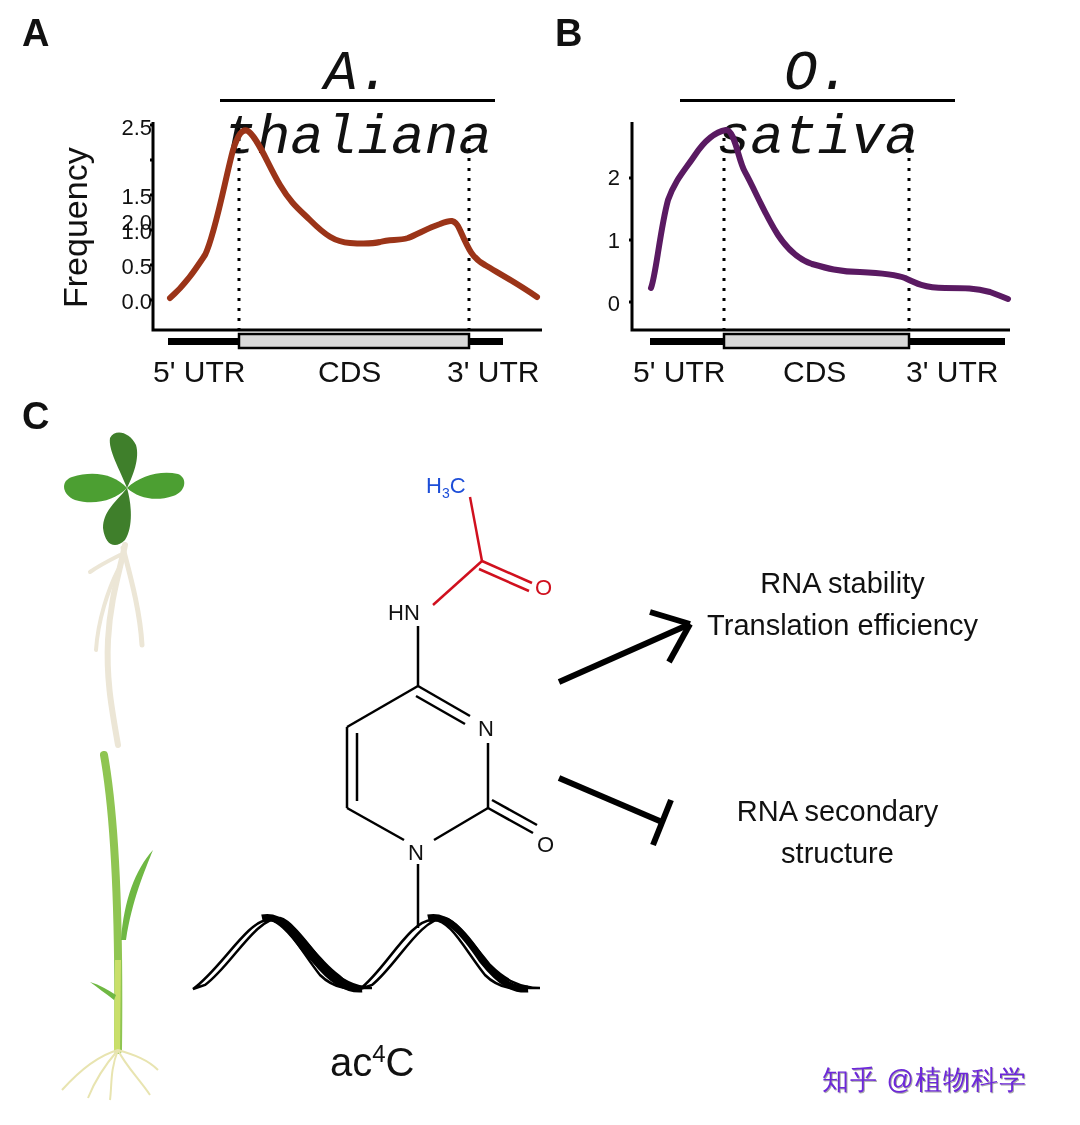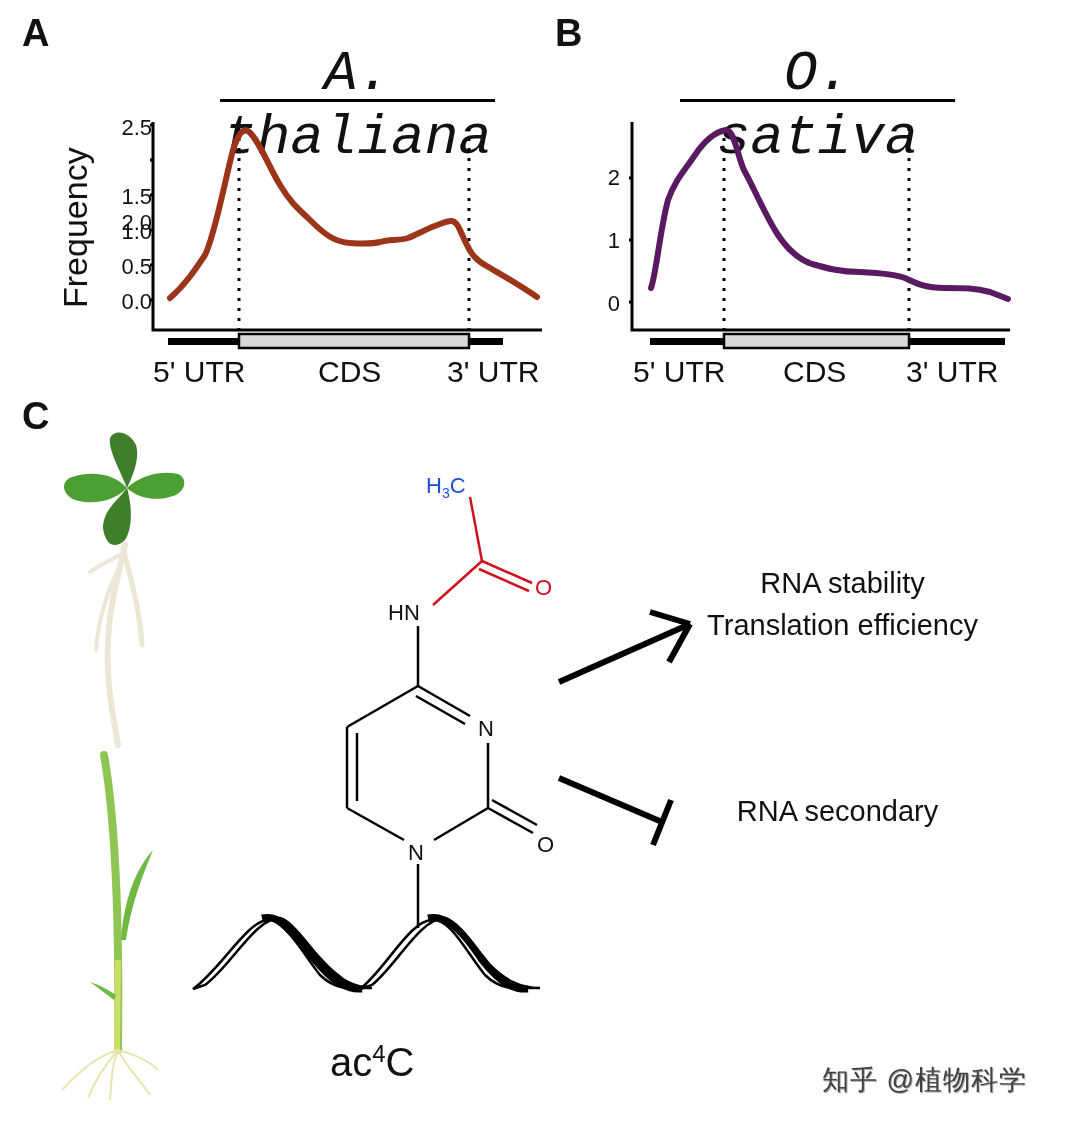--- a/index.html
+++ b/index.html
@@ -7,21 +7,21 @@
   .panel-letter { position:absolute; font-weight:bold; font-size:38px; font-family:"Liberation Sans", sans-serif; }
   .species { position:absolute; font-style:italic; font-size:56px; font-family:Liberation Mono, monospace; text-align:center; }
   .rule { position:absolute; height:3px; background:#000; }
   .tick { position:absolute; font-size:22px; text-align:right; }
   .ylabel { position:absolute; font-size:34px; transform:rotate(-90deg); transform-origin:left top; }
   .region { position:absolute; font-size:30px; }
   .effect { position:absolute; font-size:29px; text-align:center; line-height:42px; }
   .chem { position:absolute; font-size:22px; }
   .label-ac4c { position:absolute; font-size:40px;margin-top:32px; }
   .label-ac4c sup { font-size:24px; }
-  .watermark { position:absolute; font-size:27px; color:#404040; text-shadow:1px 1px 0 #a8a8a8; letter-spacing:1px; }
+  .watermark { position:absolute; font-size:27px; color:#6d28d9; text-shadow:1px 1px 0 #a8a8a8; letter-spacing:1px; }
   svg { position:absolute; left:0; top:0; }
 </style>
 </head>
 <body>
 
 <div class="panel-letter" style="left:22px;top:12px;">A</div>
 <div class="panel-letter" style="left:555px;top:12px;">B</div>
 <div class="panel-letter" style="left:22px;top:395px;">C</div>
 
 <div class="species" style="left:220px;top:42px;width:275px;">A. thaliana</div>
@@ -158,15 +158,16 @@
 <div class="chem" style="left:408px;top:840px;">N</div>
 
 <div class="label-ac4c" style="left:330px;top:1008px;"><span>ac</span><sup>4</sup><span>C</span></div>
 
 <div class="effect" style="left:675px;top:562px;width:335px;">
   <div>RNA stability</div>
   <div>Translation efficiency</div>
 </div>
 <div class="effect" style="left:700px;top:790px;width:275px;">
   <div>RNA secondary</div>
+  <div>structure</div>
 </div>
 
 <div class="watermark" style="left:822px;top:1062px;">知乎 @植物科学</div>
 
 </body></html>

